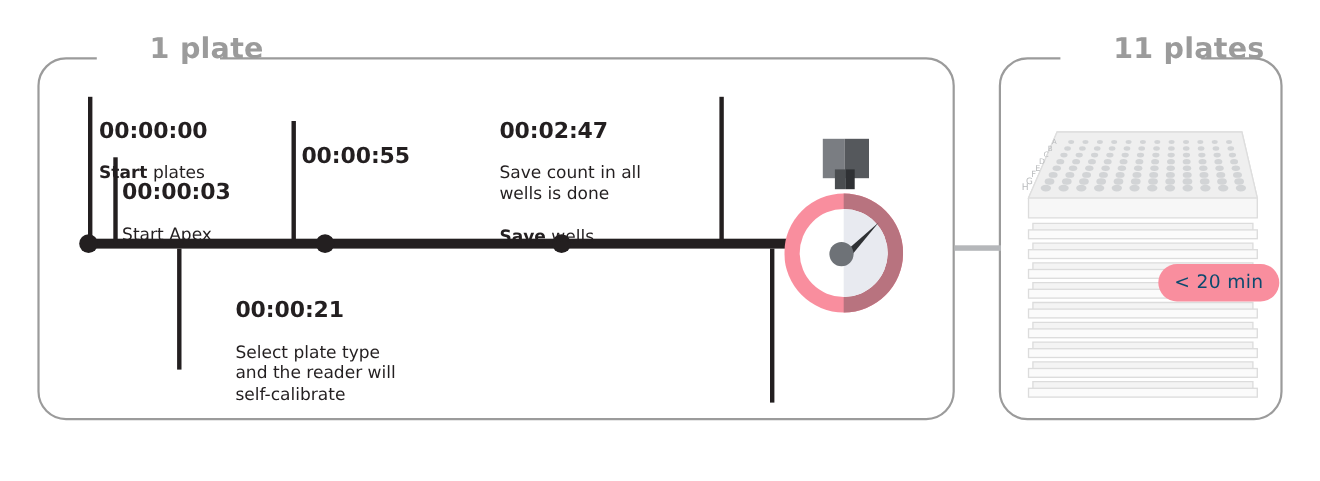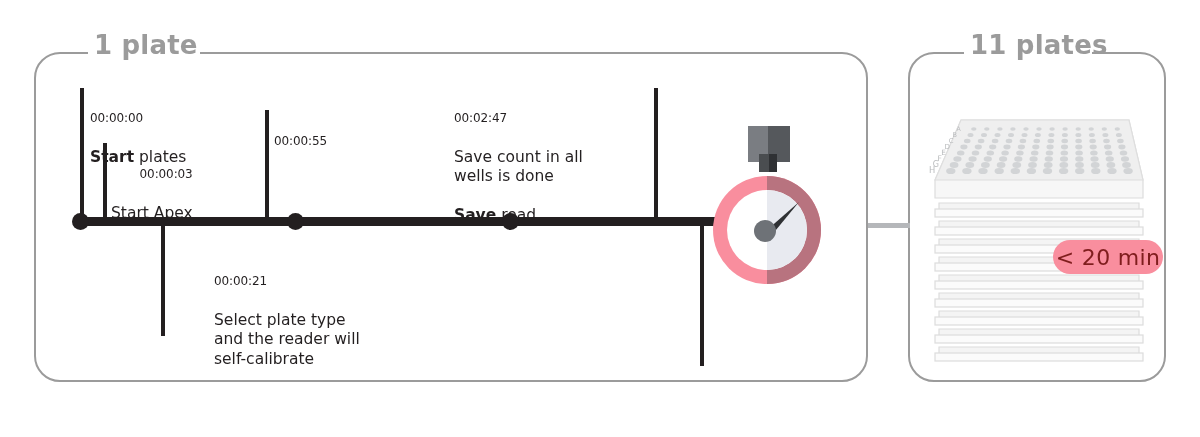--- a/index.html
+++ b/index.html
@@ -9,49 +9,49 @@
   .stage{position:absolute;inset:0;}
 
   
   .panel{position:absolute;border:2px solid #9b9b9b;border-radius:26px;box-sizing:border-box;}
   #panel-left{left:34px;top:52px;width:834px;height:330px;}
   #panel-right{left:908px;top:52px;width:258px;height:330px;}
 
   
   .notch{position:absolute;background:#ffffff;height:14px;top:-8px;}
   .panel-title{position:absolute;top:-22px;font-size:26px;font-weight:700;color:#9b9b9b;
-               letter-spacing:.2px;white-space:nowrap;line-height:26px;}
+               letter-spacing:.2px;white-space:nowrap;line-height:26px;margin-left:42px;}
   #notch-left{left:52px;width:112px;}
   #title-left{left:58px;}
   #notch-right{left:54px;width:128px;}
   #title-right{left:60px;}
 
   
   #connector{position:absolute;left:868px;top:223px;width:42px;height:5px;background:#b5b7ba;}
 
   
   #axis{position:absolute;left:80px;top:217px;width:640px;height:9px;background:#231f20;}
   .dot{position:absolute;width:17px;height:17px;border-radius:50%;background:#231f20;top:213px;}
   .tick{position:absolute;width:4px;background:#231f20;}
 
   
   .lbl{position:absolute;font-size:15.5px;line-height:19.5px;white-space:pre-line;}
-  .lbl .t{font-weight:400;display:block;font-size:12px;letter-spacing:-.1px;}
+  .lbl .t{font-weight:700;display:block;font-size:20px;letter-spacing:-.1px;}
   .lbl b{font-weight:700;}
   .lbl.right{text-align:left;}
 
   
   #stopwatch{position:absolute;left:713px;top:126px;width:108px;height:166px;}
 
   
   #plates{position:absolute;left:925px;top:110px;width:228px;height:262px;}
 
   
   #badge{position:absolute;left:1053px;top:240px;width:110px;height:34px;border-radius:17px;
-         background:#f98e9e;color:#7f1d1d;font-size:22px;display:flex;align-items:center;
+         background:#f98e9e;color:#0c4a6e;font-size:17px;display:flex;align-items:center;
          justify-content:center;letter-spacing:.3px;text-align:right;}
 </style>
 </head>
 <body>
 
 <div class="stage">
 
   <div class="panel" id="panel-left">
     <div class="notch" id="notch-left"></div>
     <div class="panel-title" id="title-left">1 plate</div>
@@ -68,41 +68,41 @@
   <div class="tick" style="left:654px;top:88px;height:132px;"></div>
 
   <div class="tick" style="left:161px;top:226px;height:110px;"></div>
   <div class="tick" style="left:700px;top:226px;height:140px;"></div>
 
   <div class="lbl" style="left:90px;top:89px;">
     <span class="t">00:00:00</span>
     <span><b>Start</b><span> plates</span></span>
   </div>
 
-  <div class="lbl" style="left:111px;top:145px;text-align:right;">
+  <div class="lbl" style="left:111px;top:145px;">
     <span class="t">00:00:03</span>
     <span>Start Apex</span>
   </div>
 
   <div class="lbl" style="left:170px;top:252px;margin-left:44px;">
     <span class="t">00:00:21</span>
     <span>Select plate type
 and the reader will
 self-calibrate</span>
   </div>
 
   <div class="lbl" style="left:274px;top:112px;">
     <span class="t">00:00:55</span>
   </div>
 
   <div class="lbl right" style="left:454px;top:89px;width:192px;">
     <span class="t">00:02:47</span>
     <span>Save count in all
 wells is done</span>
-    <span style="display:block;margin-top:19px;"><b>Save</b><span> read</span></span>
+    <span style="display:block;margin-top:19px;"><b>Save</b><span> wells</span></span>
   </div>
 
 
   <div id="stopwatch">
     <svg width="108" height="166" viewBox="0 0 108 166">
       <rect x="35" y="0" width="20" height="36" fill="#7a7d82"></rect>
       <rect x="55" y="0" width="22" height="36" fill="#55585c"></rect>
       <rect x="46" y="28" width="10" height="18" fill="#4a4d50"></rect>
       <rect x="56" y="28" width="8" height="18" fill="#2f3134"></rect>
       <circle cx="54" cy="104" r="54" fill="#f98e9e"></circle>

